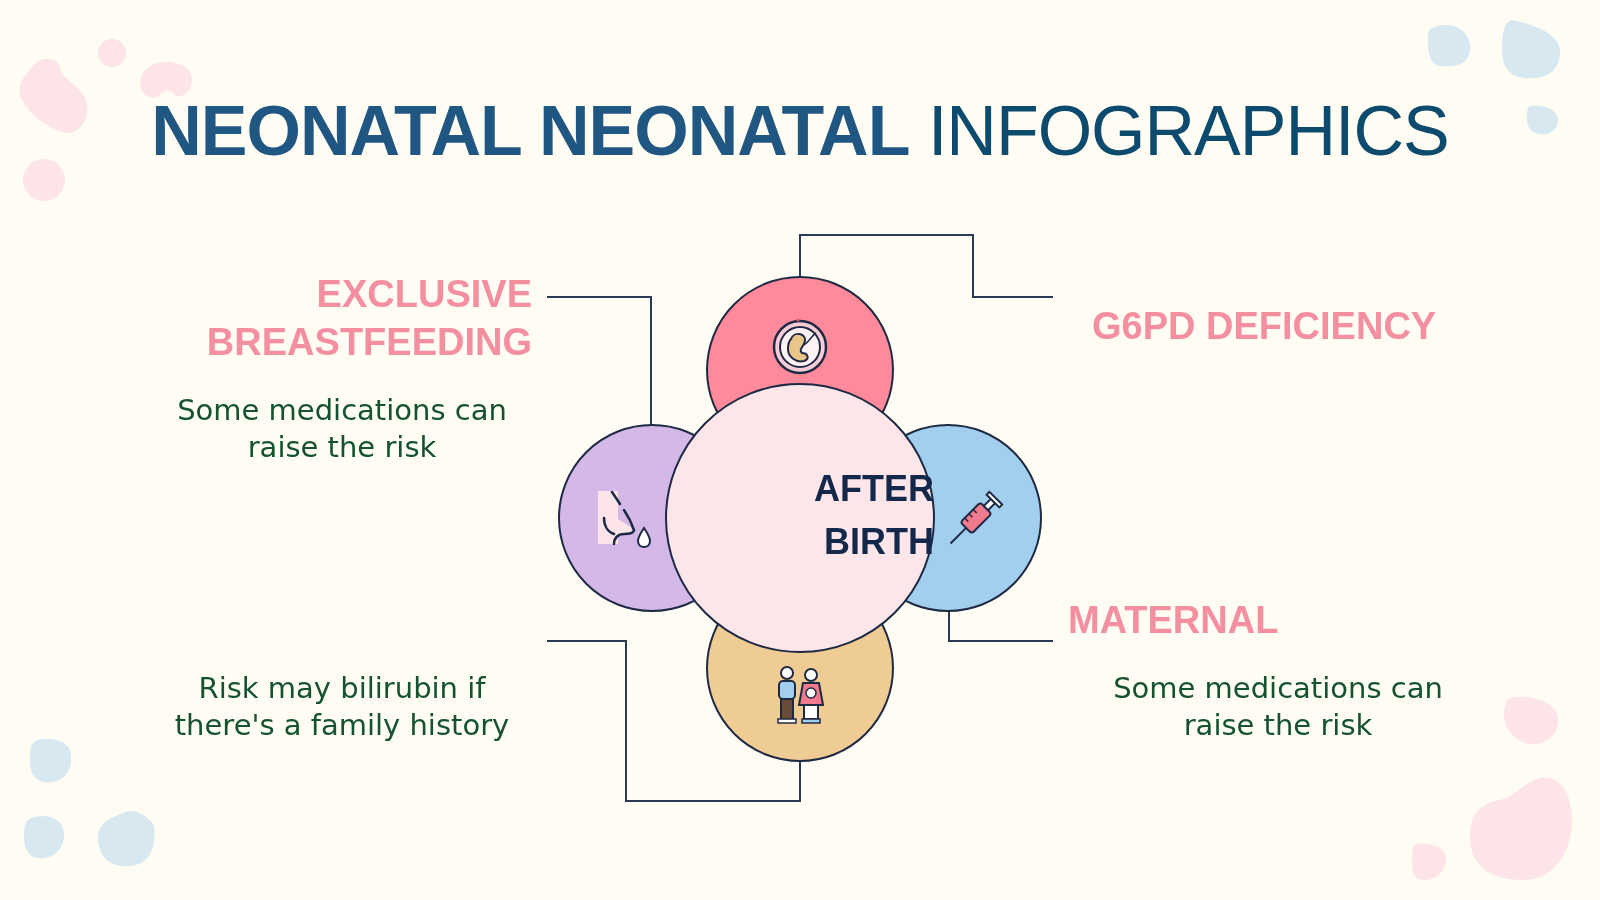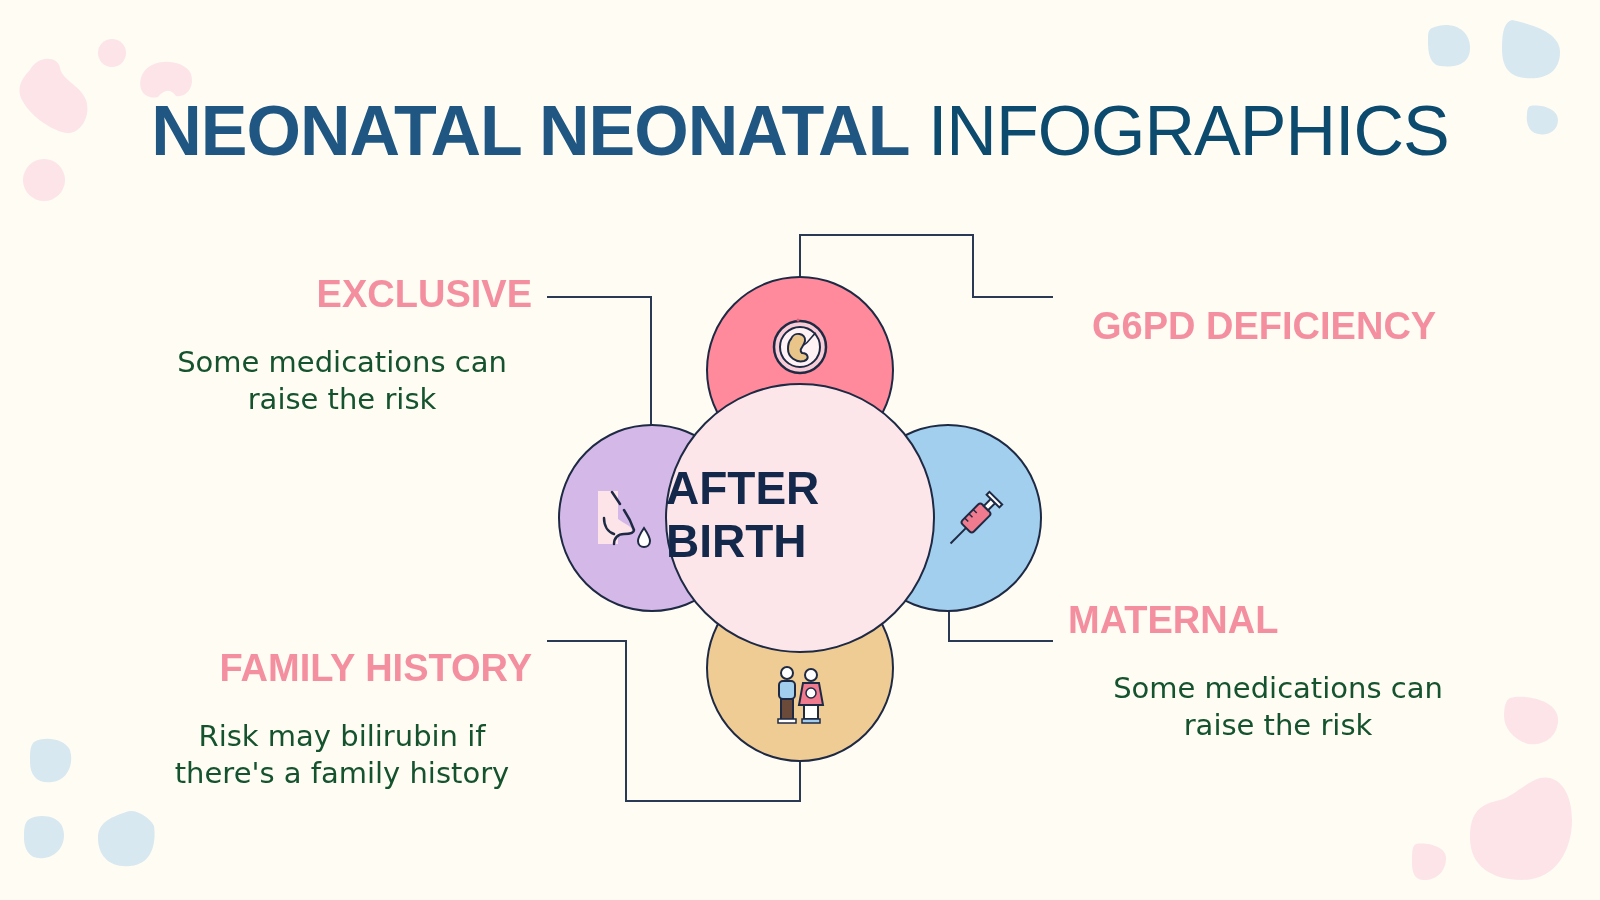--- a/index.html
+++ b/index.html
@@ -25,23 +25,23 @@
   .heading {
     color: #F48FA0; font-weight: 700; font-size: 38px; line-height: 48px;
     font-family: "Liberation Sans", sans-serif; letter-spacing: 0px;
   }
   .desc {
     color: #14532d; font-size: 29px; line-height: 37px; margin-top: 26px;
     font-family: "DejaVu Sans", sans-serif; font-weight: 400; text-align: center;
   }
   .center-label {
     position: absolute; left: 666px; top: 462px; width: 268px;
-    text-align: left; color: #14284B; font-weight: 700;
+    text-align: right; color: #14284B; font-weight: 700;
     font-family: "Liberation Sans", sans-serif;
-    font-size: 46px; line-height: 53px;
+    font-size: 36px; line-height: 53px;
   }
   svg { position: absolute; left: 0; top: 0; }
 </style>
 </head>
 <body>
 
 <div class="canvas">
 
   <svg width="1600" height="900" viewBox="0 0 1600 900">
 
@@ -132,37 +132,35 @@
   </div>
 
   <div class="center-label">
     <div>AFTER</div>
     <div>BIRTH</div>
   </div>
 
   <div class="block left" style="left:152px; top:254px;margin-top:16px;">
     <div class="heading">
       <div>EXCLUSIVE</div>
+      <div>BREASTFEEDING</div>
     </div>
     <div class="desc">
       <div>Some medications can</div>
       <div>raise the risk</div>
     </div>
   </div>
 
   <div class="block right" style="left:1092px; top:302px; width:420px;">
     <div class="heading">
       <div>G6PD DEFICIENCY</div>
     </div>
   </div>
 
   <div class="block left" style="left:152px; top:644px;">
-    <div class="heading">
-      <div>FAMILY HISTORY</div>
-    </div>
     <div class="desc">
       <div>Risk may bilirubin if</div>
       <div>there's a family history</div>
     </div>
   </div>
 
   <div class="block right" style="left:1068px; top:596px; width:420px;">
     <div class="heading">
       <div>MATERNAL</div>
     </div>

